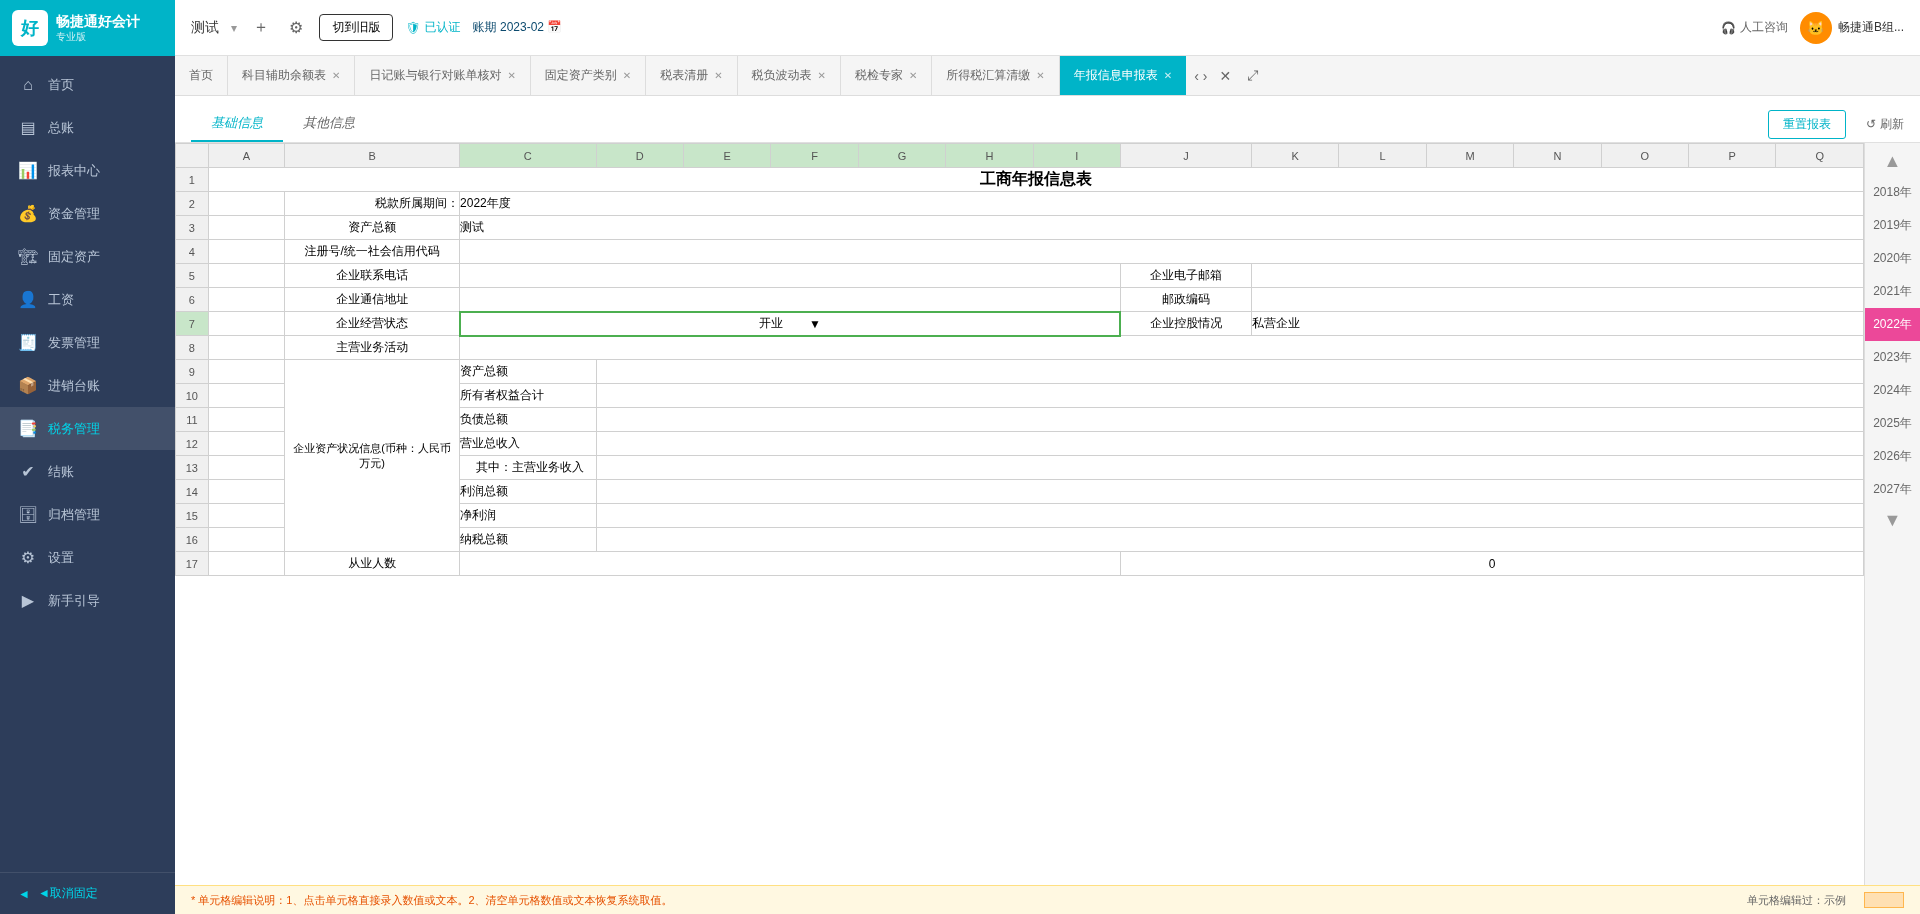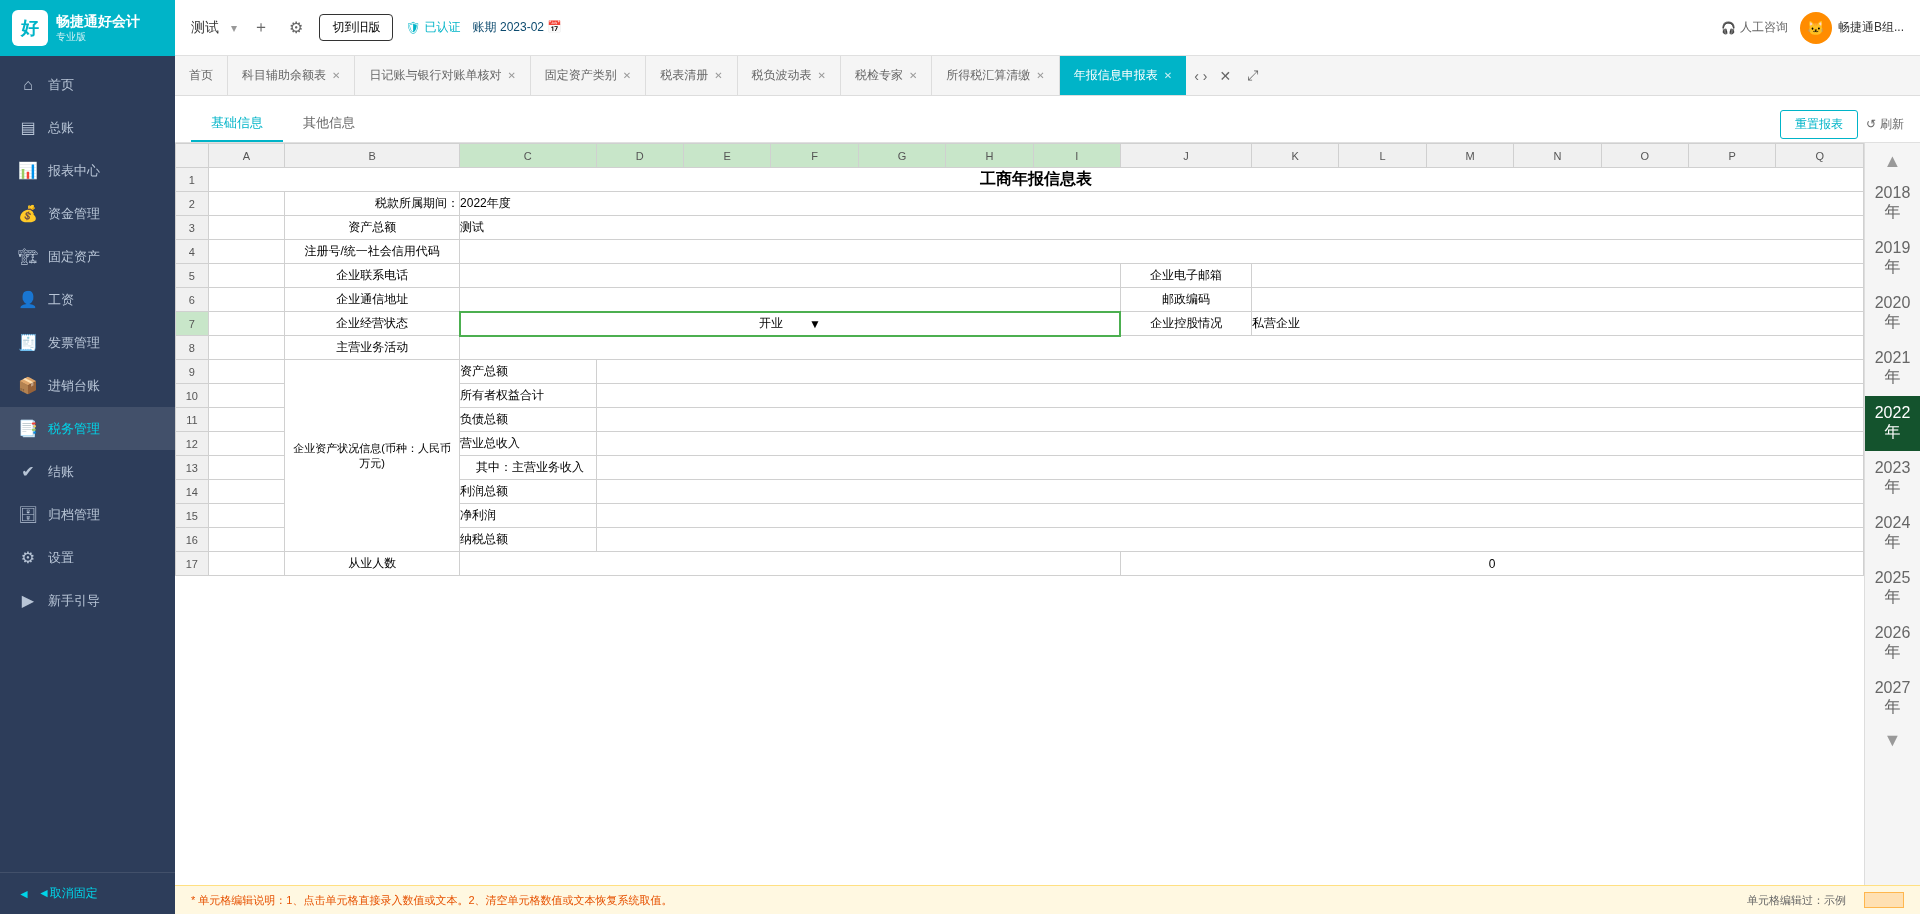--- a/index.html
+++ b/index.html
@@ -161,26 +161,27 @@
       border-bottom: 1px solid #e0e0e0;
       justify-content: space-between;
     }
     .subtabs { display: flex; gap: 0; }
     .subtab {
       padding: 8px 20px;
       font-size: 13px;
       cursor: pointer;
       color: #666;
       border-bottom: 2px solid transparent;
+      font-style: italic;
     }
     .subtab.active {
       color: #00b4c8;
       border-bottom: 2px solid #00b4c8;
     }
-    .subtab-actions { display: flex; gap: 8px; align-items: center; }
+    .subtab-actions { display: flex; gap: 20px; align-items: center; }
     .btn-reset {
       border: 1px solid #00b4c8;
       color: #00b4c8;
       background: white;
       padding: 5px 14px;
       border-radius: 3px;
       cursor: pointer;
       font-size: 12px;
     }
     .btn-refresh {
@@ -212,26 +213,26 @@
     }
     .year-nav-btn {
       background: none; border: none; cursor: pointer;
       color: #999; font-size: 18px; padding: 4px;
       width: 100%; text-align: center;
     }
     .year-item {
       width: 100%;
       text-align: center;
       padding: 8px 4px;
-      font-size: 16px;
+      font-size: 12px;
       color: #666;
       cursor: pointer;
     }
     .year-item.active {
-      background: #14532d;
+      background: #ec4899;
       color: white;
     }
 
     
     .sheet-table {
       border-collapse: collapse;
       min-width: 100%;
       font-size: 12px;
     }
     .sheet-table th, .sheet-table td {

